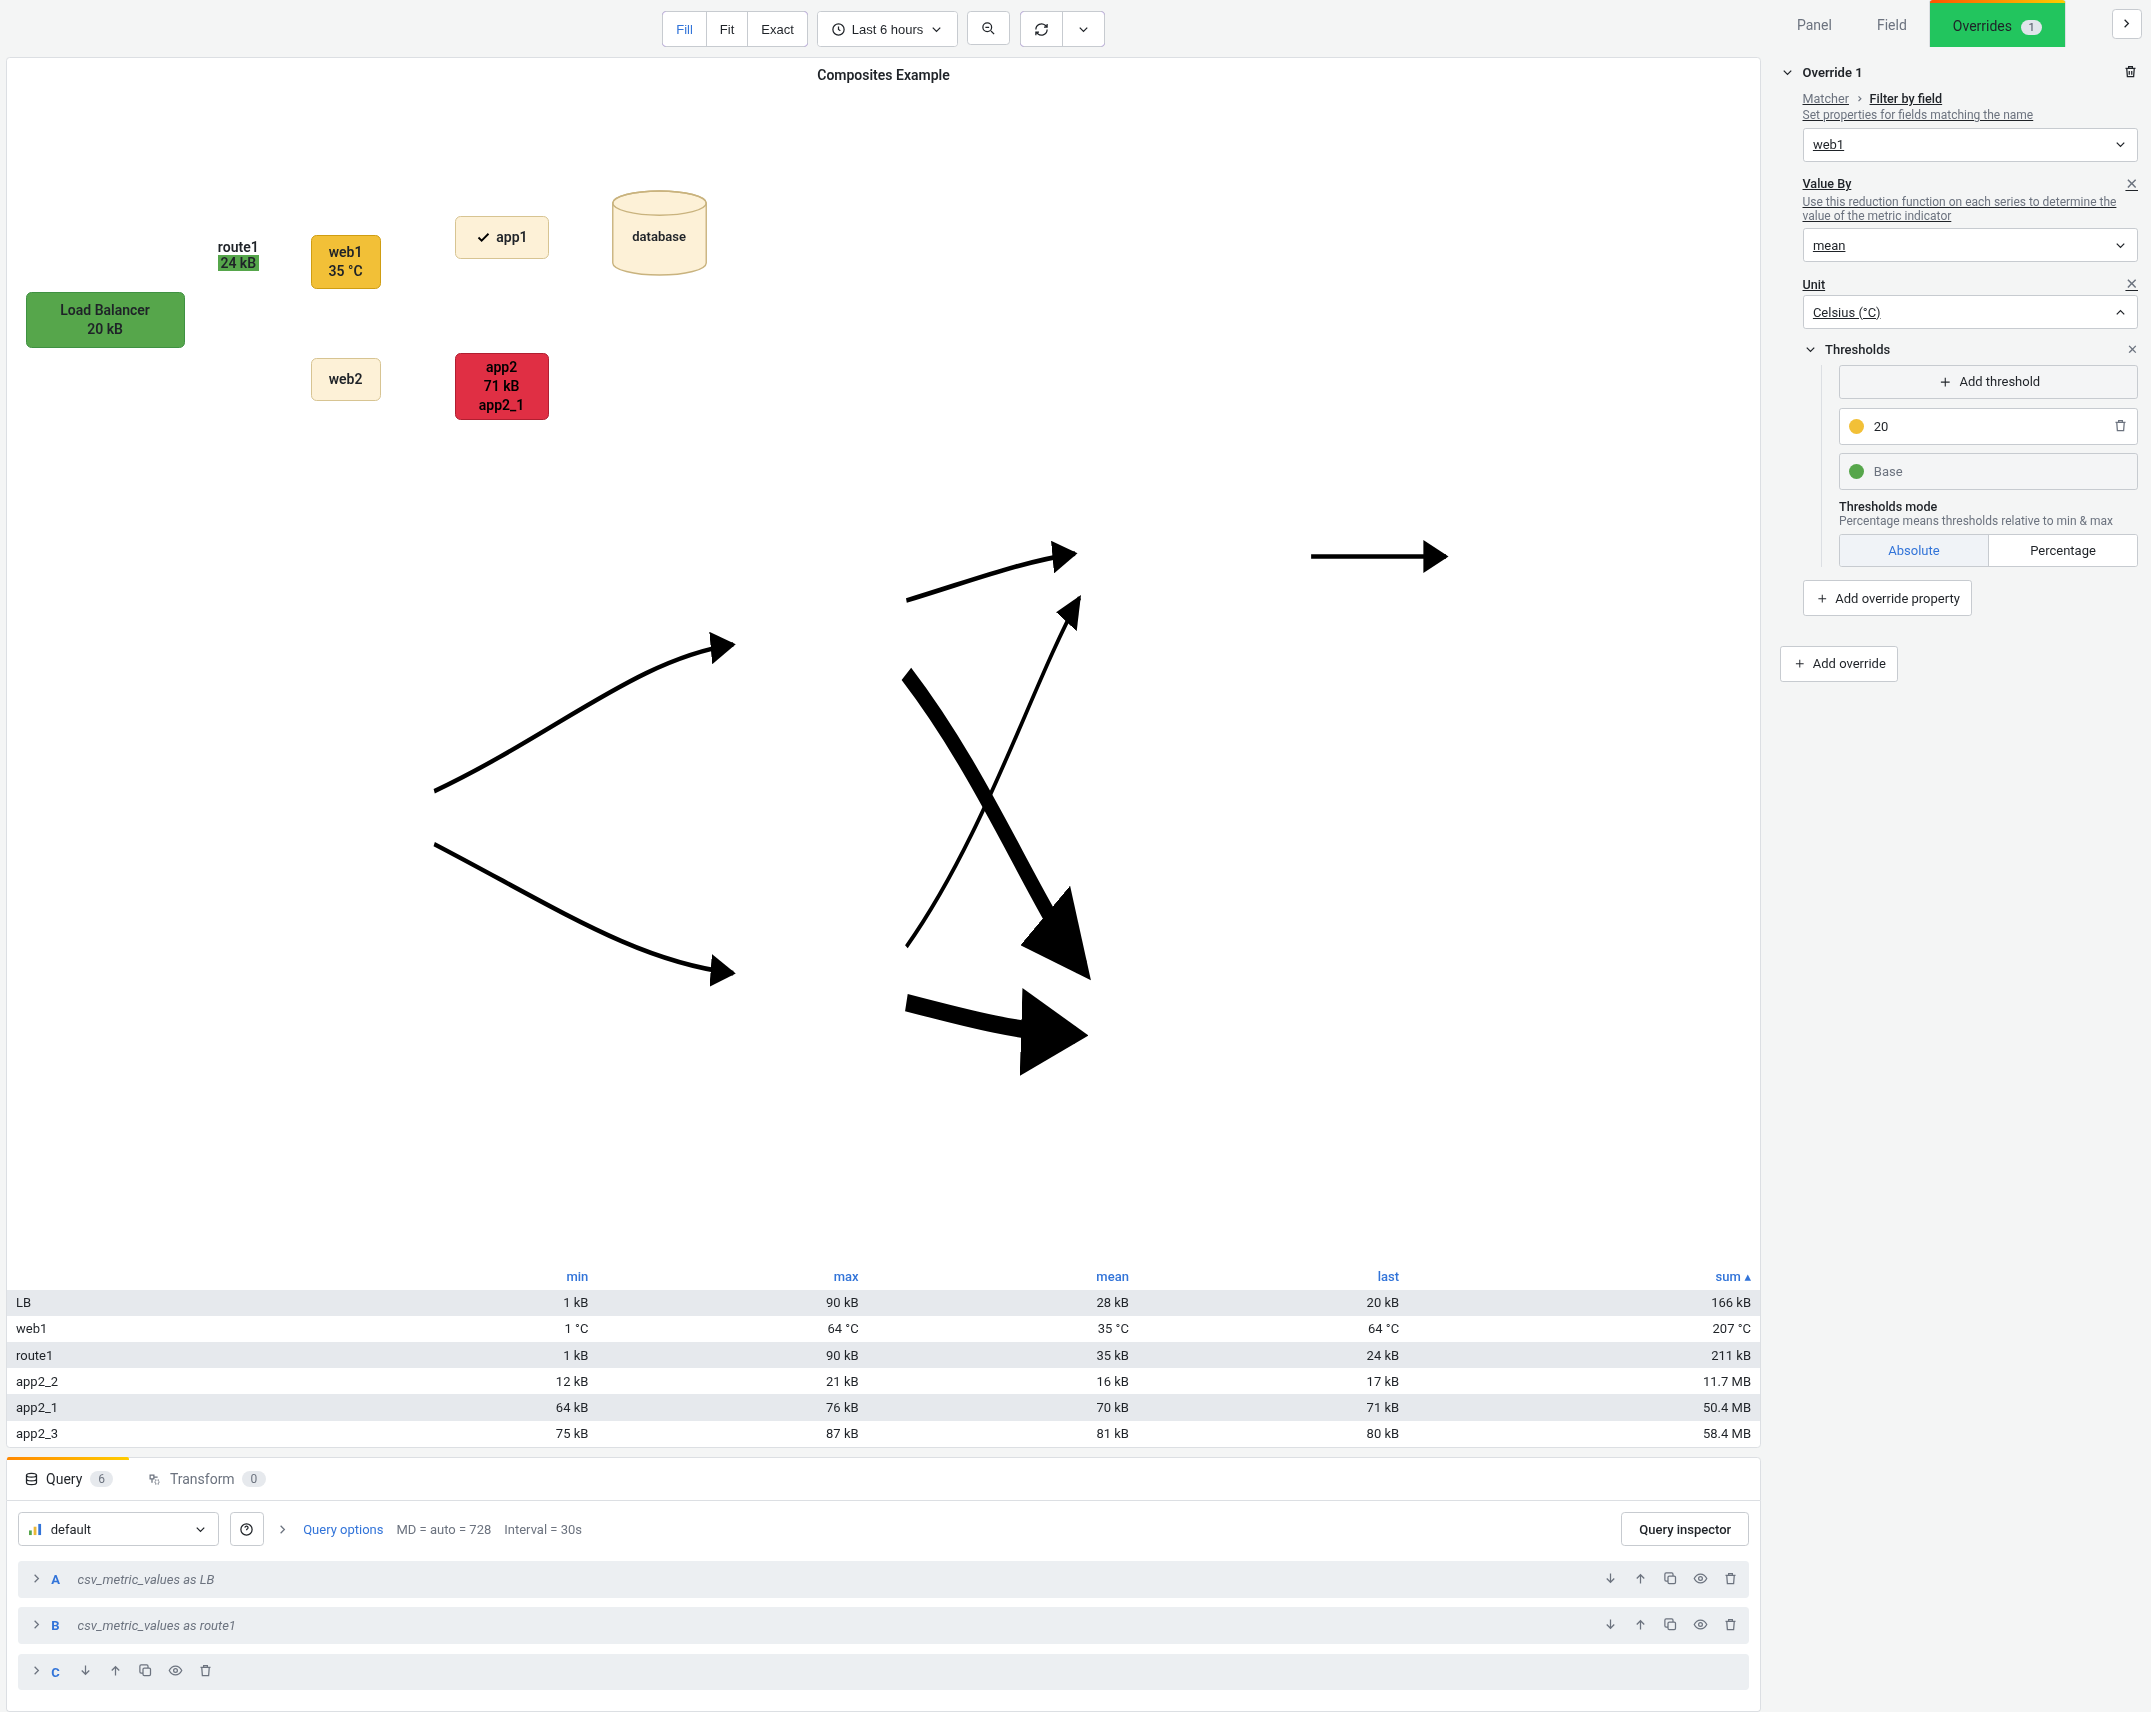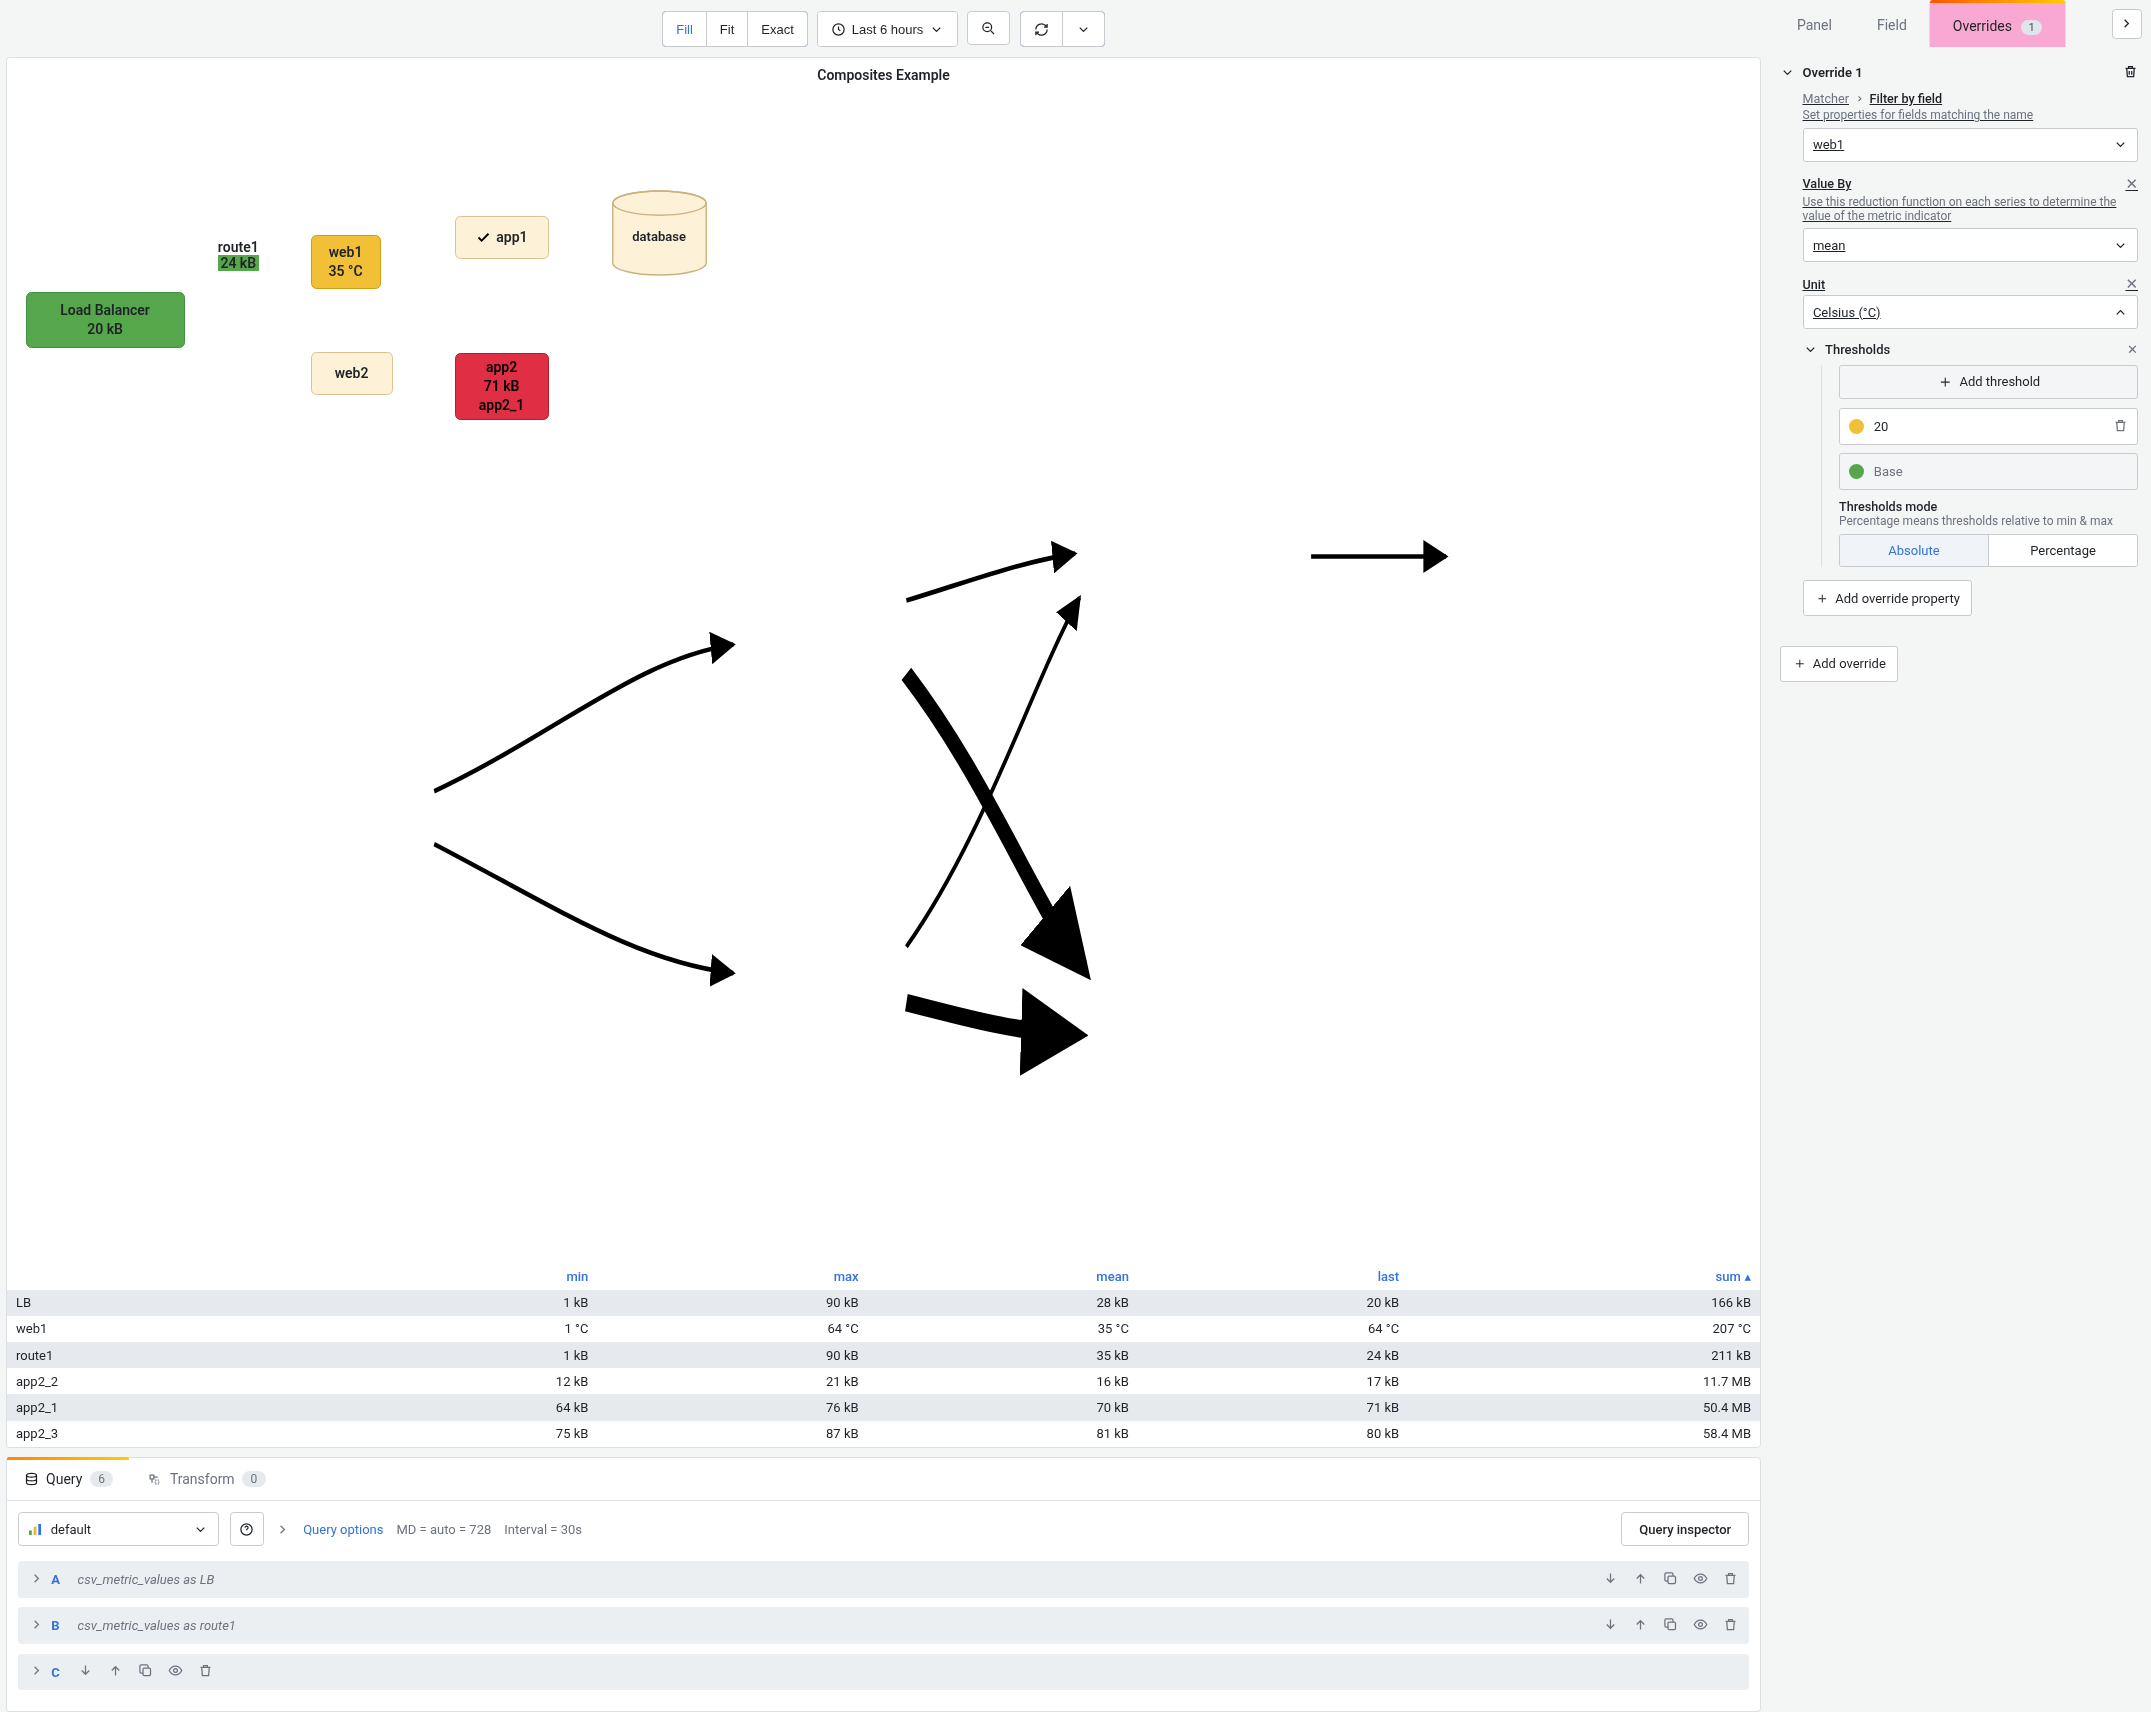--- a/index.html
+++ b/index.html
@@ -92,21 +92,21 @@
   .qitem{background:#eceff2;border-radius:3.7px;display:flex;align-items:center;padding:9.4px 11.2px;margin-bottom:9.4px;gap:11.2px;}
   .qitem .chev{color:var(--muted);cursor:pointer;width:11.2px;}
   .qitem .refid{color:var(--link);font-weight:700;width:15px;}
   .qitem .qdesc{font-style:italic;color:var(--muted);flex:1;}
   .qitem .tools{display:flex;gap:15px;color:var(--muted);}
   .qitem .tools span{cursor:pointer;}
 
   
   .rtabs{display:flex;background:var(--bg);align-items:stretch;padding:0 7.5px;gap:0;position:relative;}
   .rtab{padding:17px 22.5px 13px;cursor:pointer;color:var(--muted);position:relative;font-size:14px;}
-  .rtab.active{color:var(--text);background:#f9a8d4;border:0.9px solid var(--border);border-bottom:none;border-radius:2.8px 2.8px 0 0;}
+  .rtab.active{color:var(--text);background:#22c55e;border:0.9px solid var(--border);border-bottom:none;border-radius:2.8px 2.8px 0 0;}
   .rtab.active::before{content:"";position:absolute;top:-0.9px;left:0;right:0;height:2.8px;background:linear-gradient(90deg,#ff5500,#ffcc00);border-radius:2.8px 2.8px 0 0;}
   .rtab .badge{background:#e0e5eb;border-radius:11.2px;padding:0.9px 7.5px;font-size:11.2px;margin-left:5.6px;color:#4a5160;}
   .collapse-btn{margin-left:auto;align-self:center;border:0.9px solid var(--border-dark);border-radius:3.7px;width:30px;height:30px;display:flex;align-items:center;justify-content:center;background:#fff;cursor:pointer;margin-right:1.9px;}
 
   .rbody{flex:1;overflow:auto;padding:9.4px 13px;}
   .ov-head{display:flex;align-items:center;gap:7.5px;font-weight:600;margin:7.5px 0 9.4px;}
   .ov-head .chev{cursor:pointer;}
   .ov-head .trash{margin-left:auto;cursor:pointer;}
 
   .field-block{margin:5.6px 0 13px 22.5px;text-decoration:underline;}
@@ -222,21 +222,21 @@
         <div class="edge-label" style="left:211px;top:152px;">
           <div>route1</div>
           <div class="edge-value-green">24 kB</div>
         </div>
 
         <div class="node node-yellow" style="left:304px;top:148px;width:70px;height:54px;">
           <div>web1</div>
           <div>35 °C</div>
         </div>
 
-        <div class="node node-cream" style="left:304px;top:265px;width:82px;height:43px;">
+        <div class="node node-cream" style="left:304px;top:271px;width:70px;height:43px;">
           <div>web2</div>
         </div>
 
         <div class="node node-cream" style="left:448px;top:129px;width:94px;height:43px;flex-direction:row;gap:5.6px;">
           <svg width="15" height="15" viewBox="0 0 24 24" fill="none" stroke="#000" stroke-width="3">
               <path d="M4 12l5 5L20 6"></path>
             </svg>
           <span>app1</span>
         </div>
 

